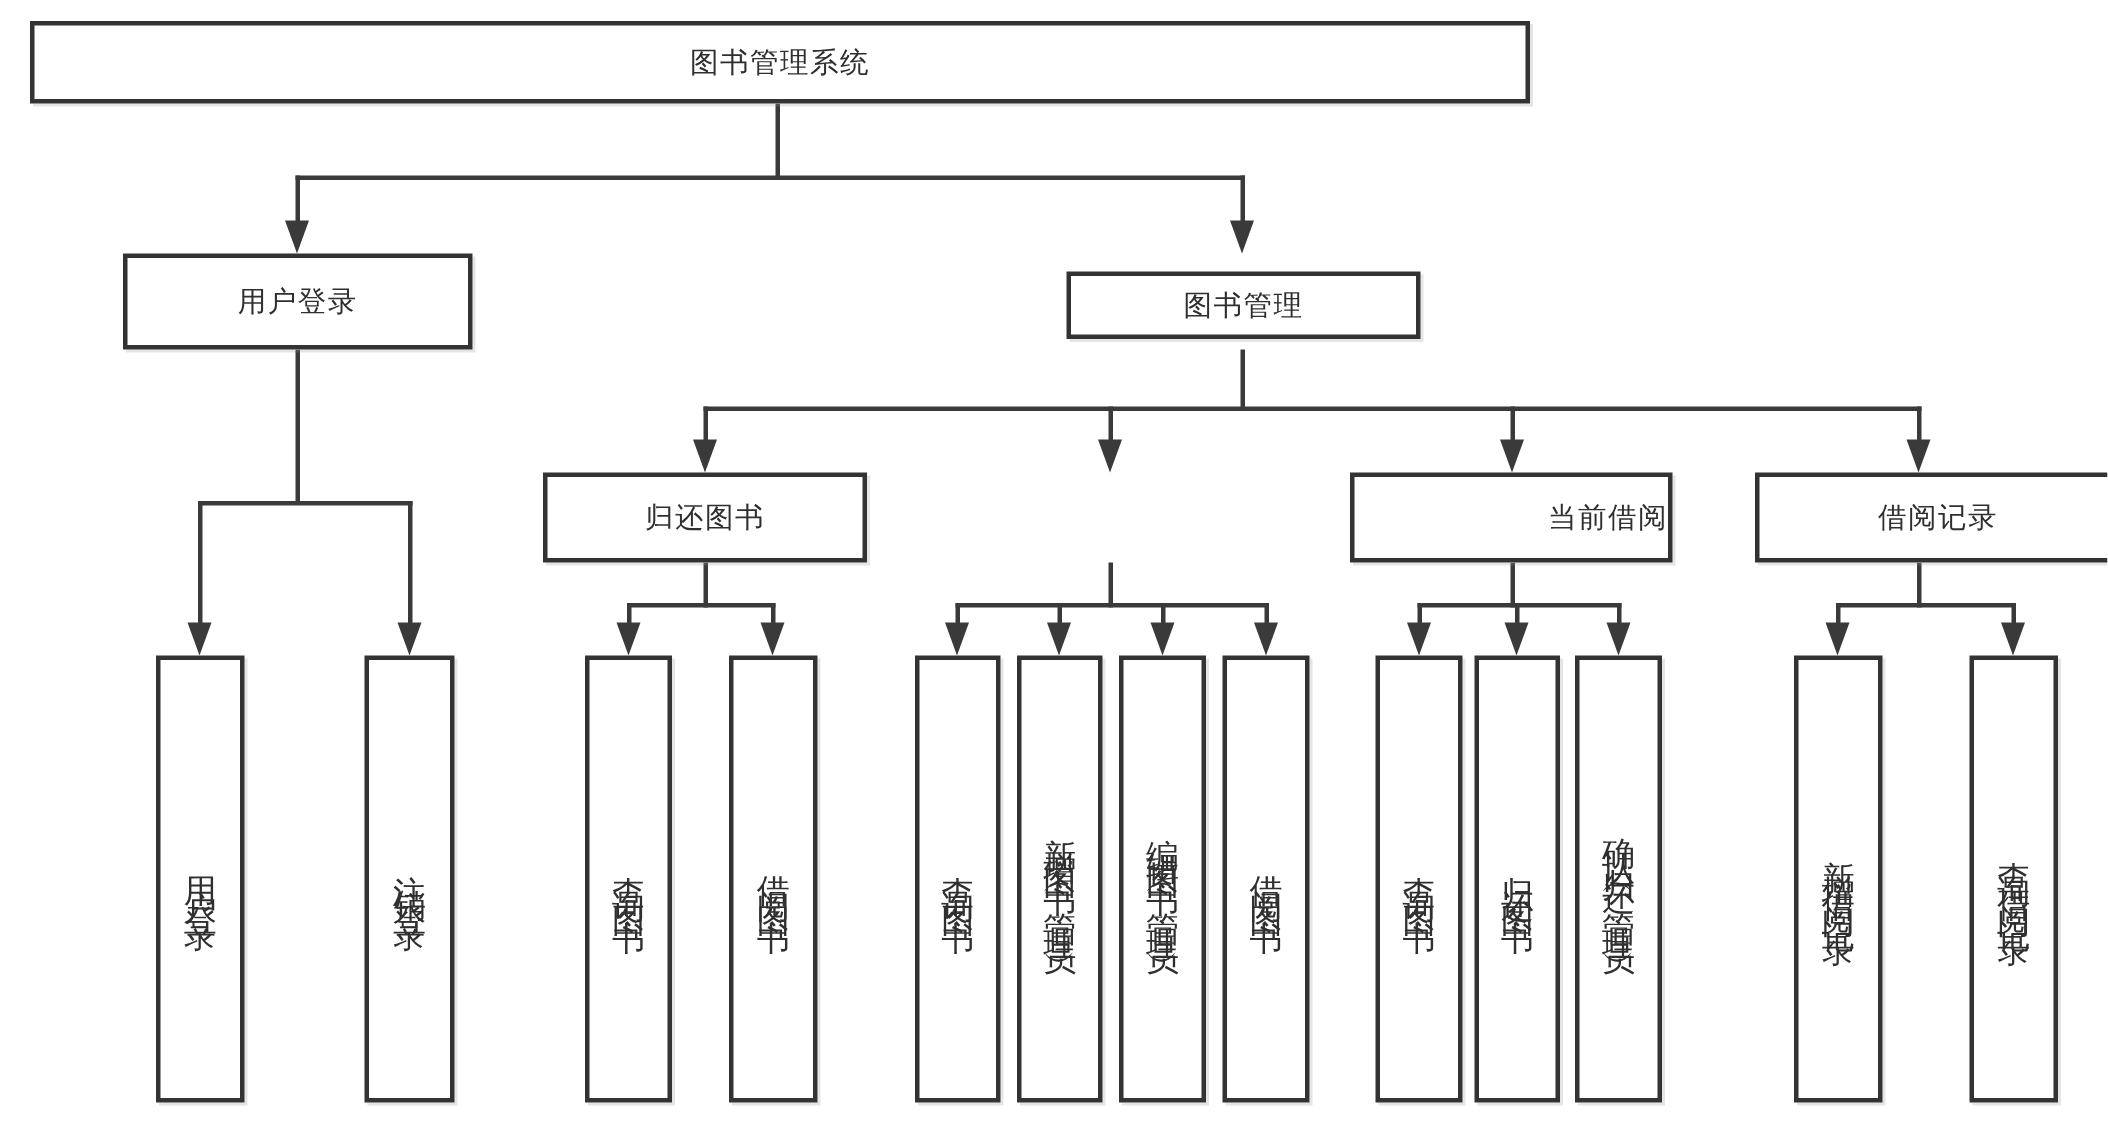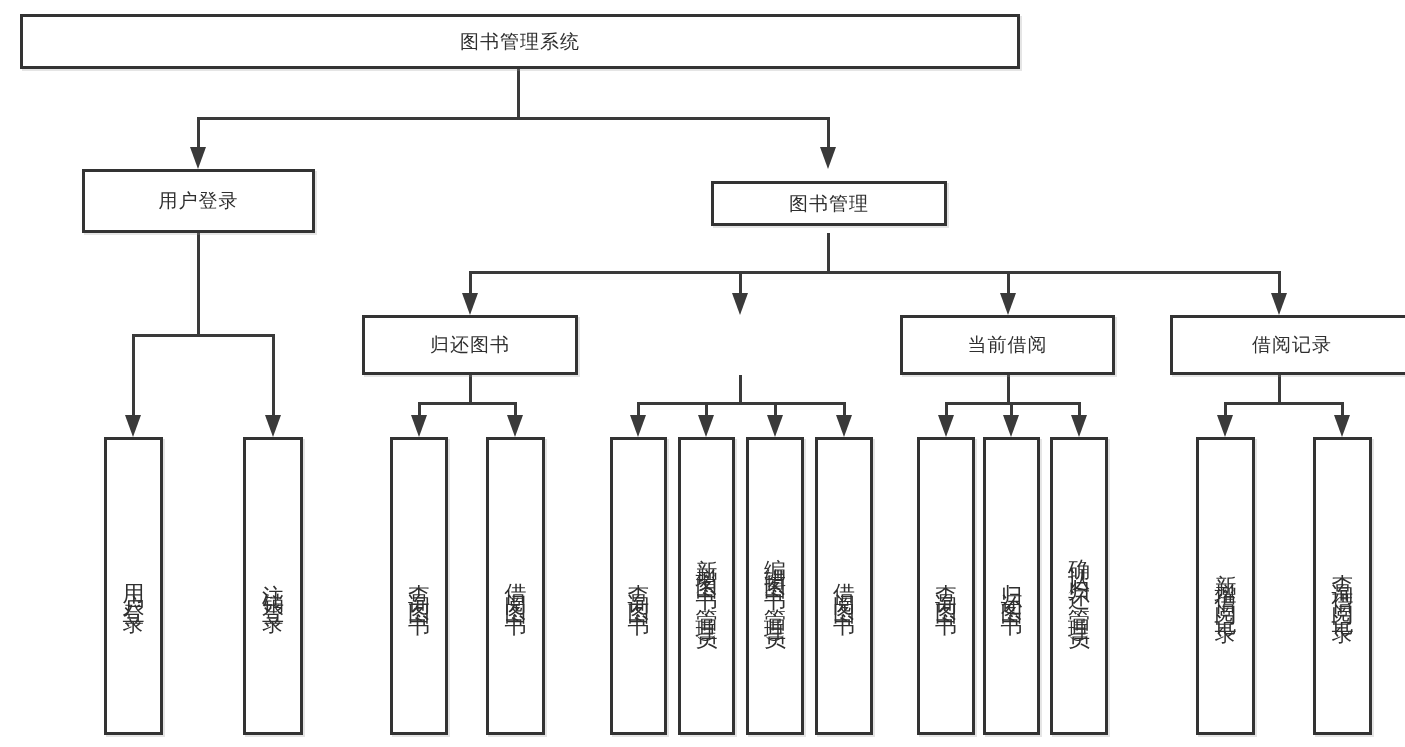--- a/index.html
+++ b/index.html
@@ -151,21 +151,21 @@
   <div class="hbox" style="left:82px; top:169px; width:233px; height:64px;">
     <span>用户登录</span>
   </div>
   <div class="hbox" style="left:711px; top:181px; width:236px; height:45px;">
     <span>图书管理</span>
   </div>
 
   <div class="hbox" style="left:362px; top:315px; width:216px; height:60px;">
     <span>归还图书</span>
   </div>
-  <div class="hbox" style="left:900px; top:315px; width:215px; height:60px;">
+  <div class="hbox" style="left:900px; top:315px; width:215px; height:60px;justify-content:flex-end;">
     <span>当前借阅</span>
   </div>
   <div class="hbox" style="left:1170px; top:315px; width:244px; height:60px;">
     <span>借阅记录</span>
   </div>
 
   <div class="vbox" style="left:104px; width:59px;">
     <span class="vtext">用户登录</span>
   </div>
   <div class="vbox" style="left:243px; width:60px;">

